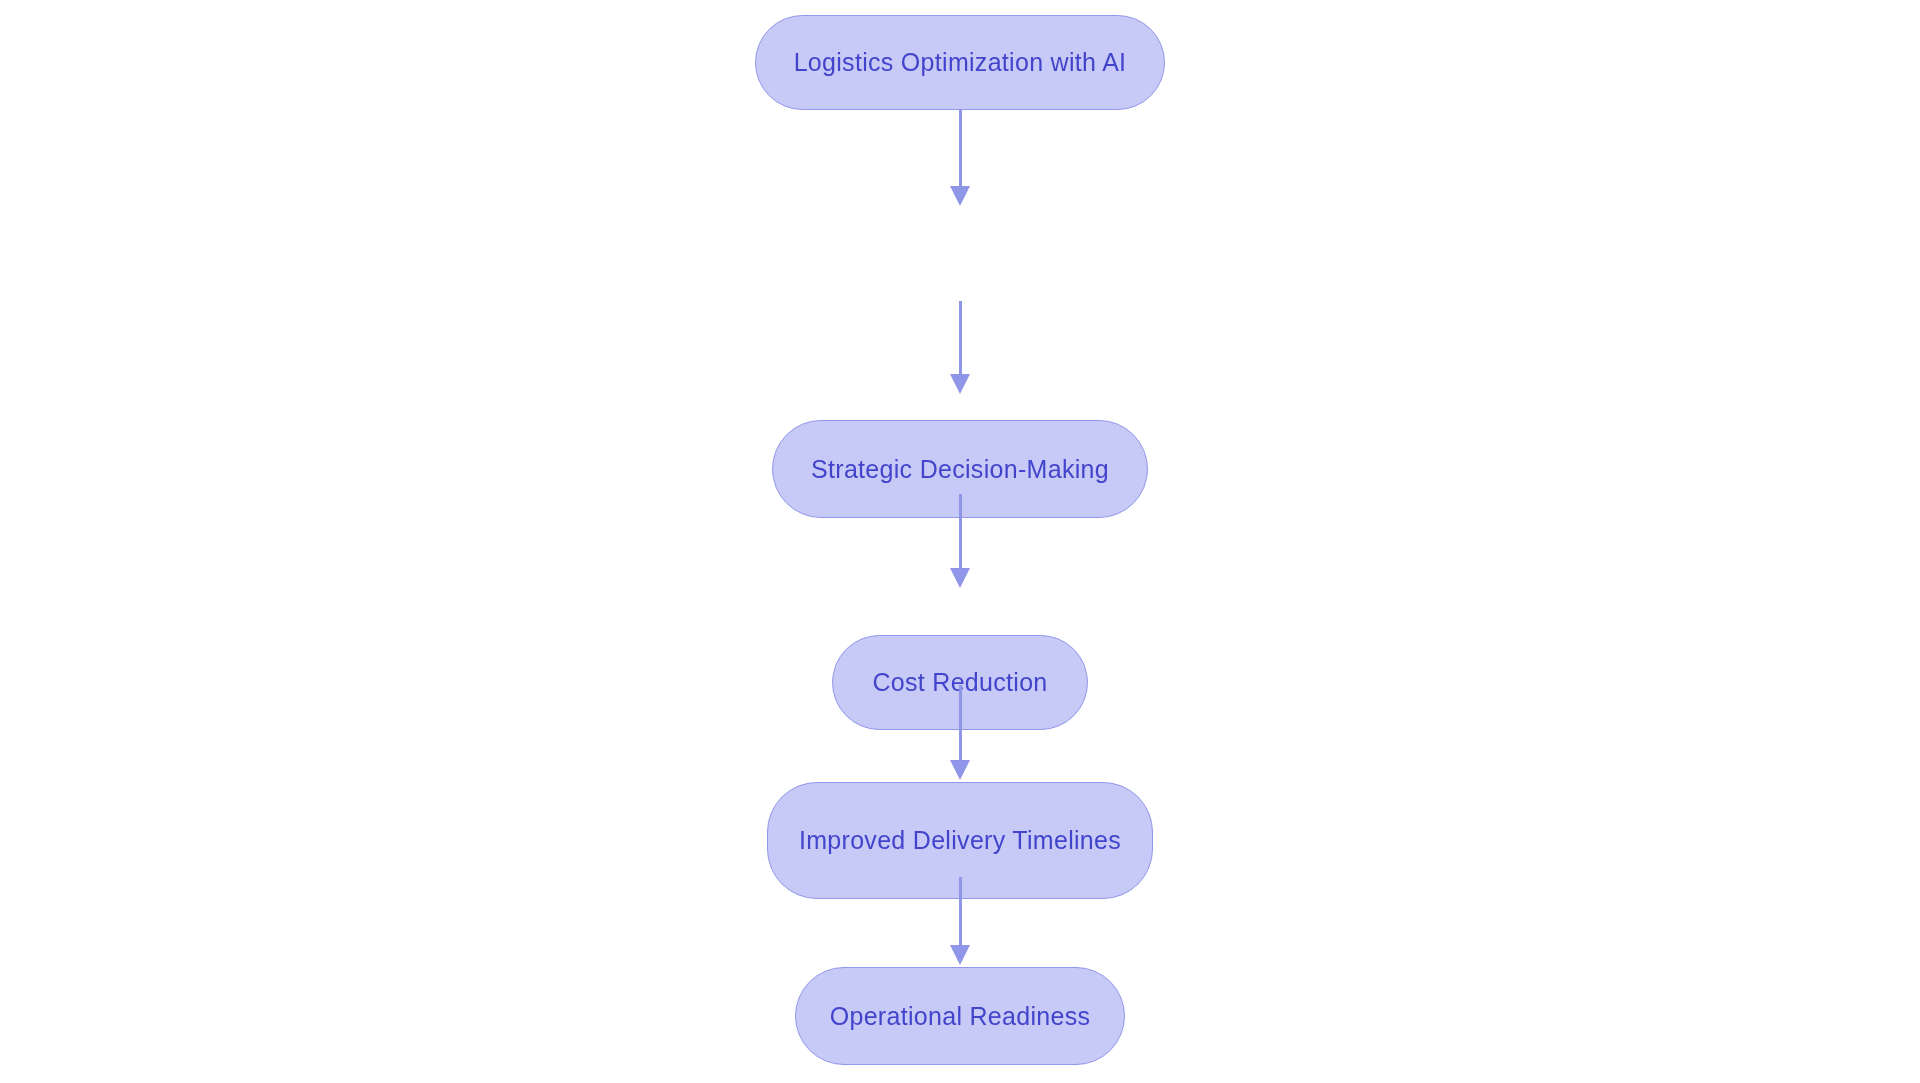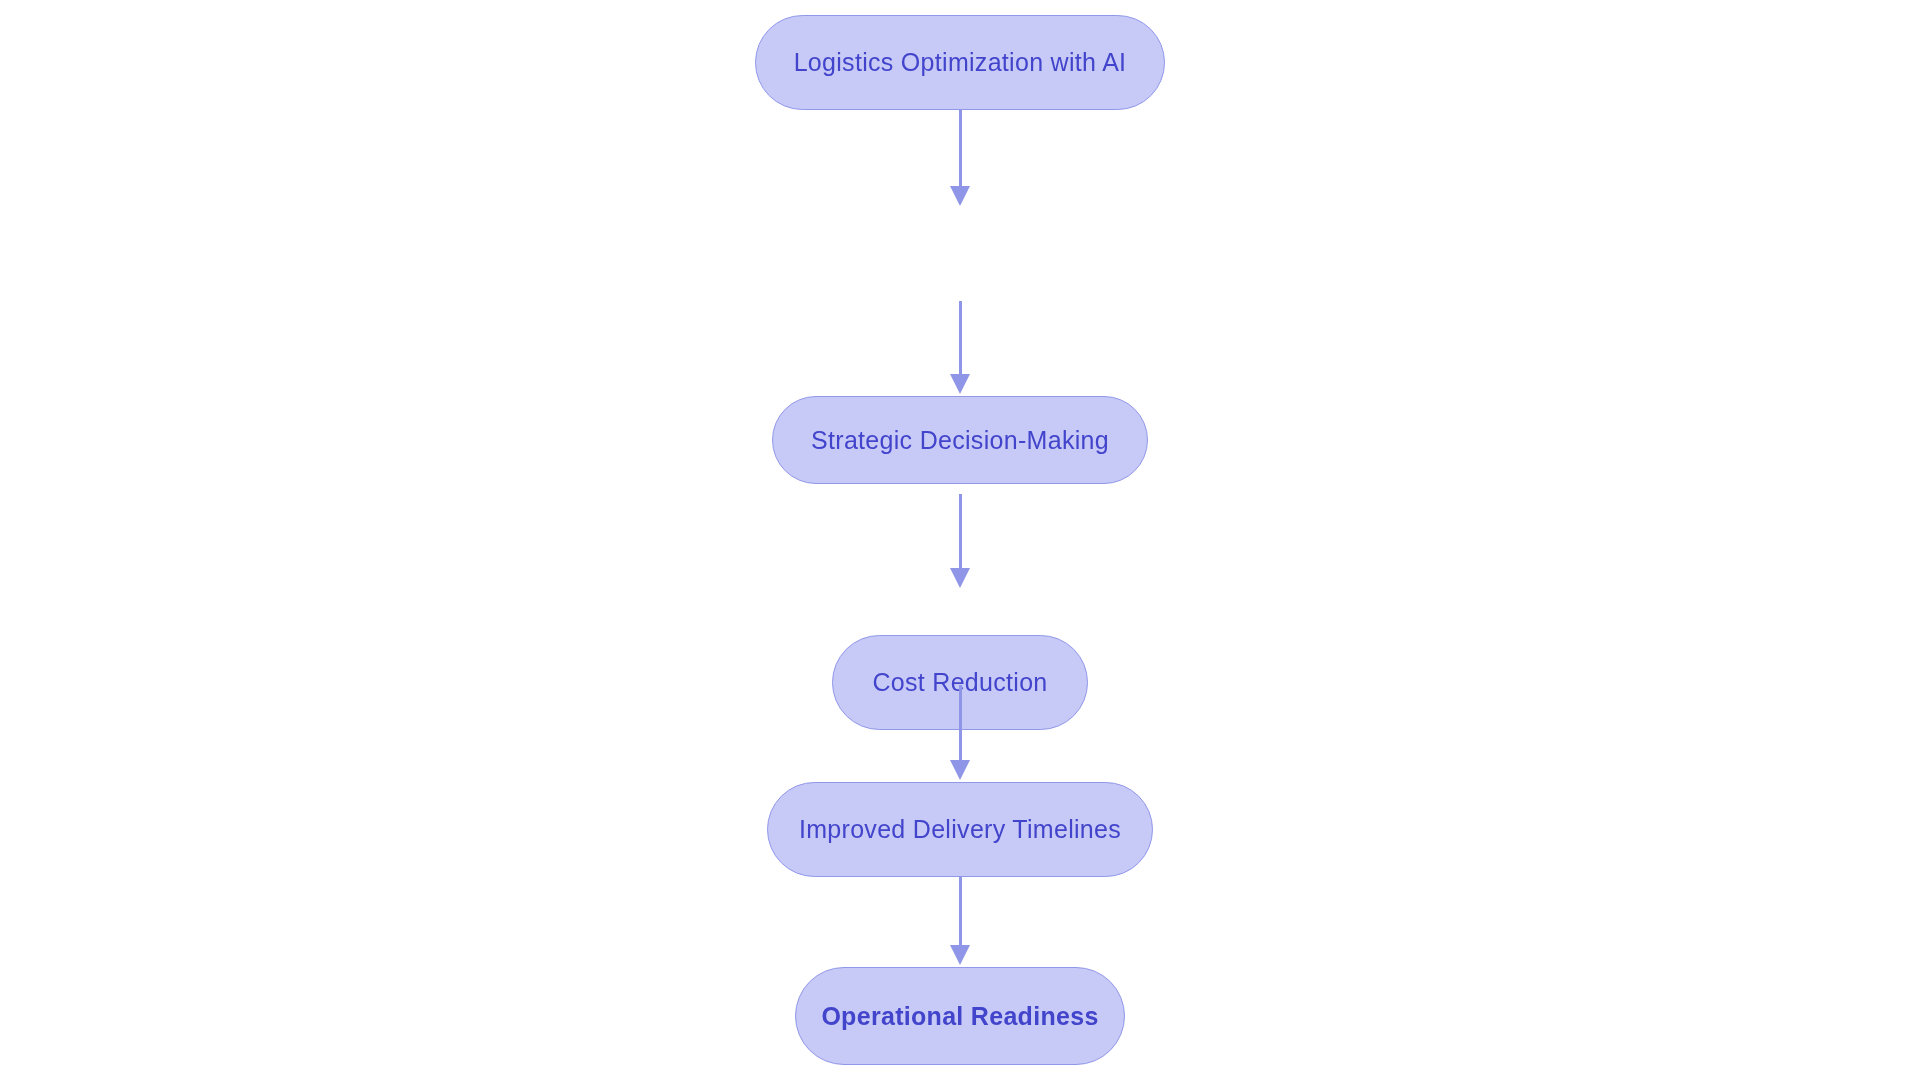--- a/index.html
+++ b/index.html
@@ -25,24 +25,24 @@
     border: 1.5px solid #9197e9;
     border-radius: 50px;
     color: #4244cb;
     font-size: 25px;
     letter-spacing: 0.3px;
     white-space: nowrap;
     text-align: center;
   }
   .n1 { left: 755px; top: 15px;  width: 410px; height: 95px; }
   .n2 { left: 845px; top: 208px; width: 230px; height: 93px; }
-  .n3 { left: 772px; top: 396px; width: 376px; height: 88px; }
+  .n3 { left: 772px; top: 420px; width: 376px; height: 98px; }
   .n4 { left: 832px; top: 590px; width: 256px; height: 95px; margin-top: 45px; }
-  .n5 { left: 767px; top: 782px; width: 386px; height: 95px; }
-  .n6 { left: 795px; top: 967px; width: 330px; height: 98px; font-weight: bold; }
+  .n5 { left: 767px; top: 782px; width: 386px; height: 117px; }
+  .n6 { left: 795px; top: 967px; width: 330px; height: 98px; }
 
   .flow-arrow {
     position: absolute;
     left: 950px;
     width: 20px;
   }
   .a1 { top: 110px; height: 96px; }
   .a2 { top: 301px; height: 93px; }
   .a3 { top: 494px; height: 94px; }
   .a4 { top: 685px; height: 95px; }

